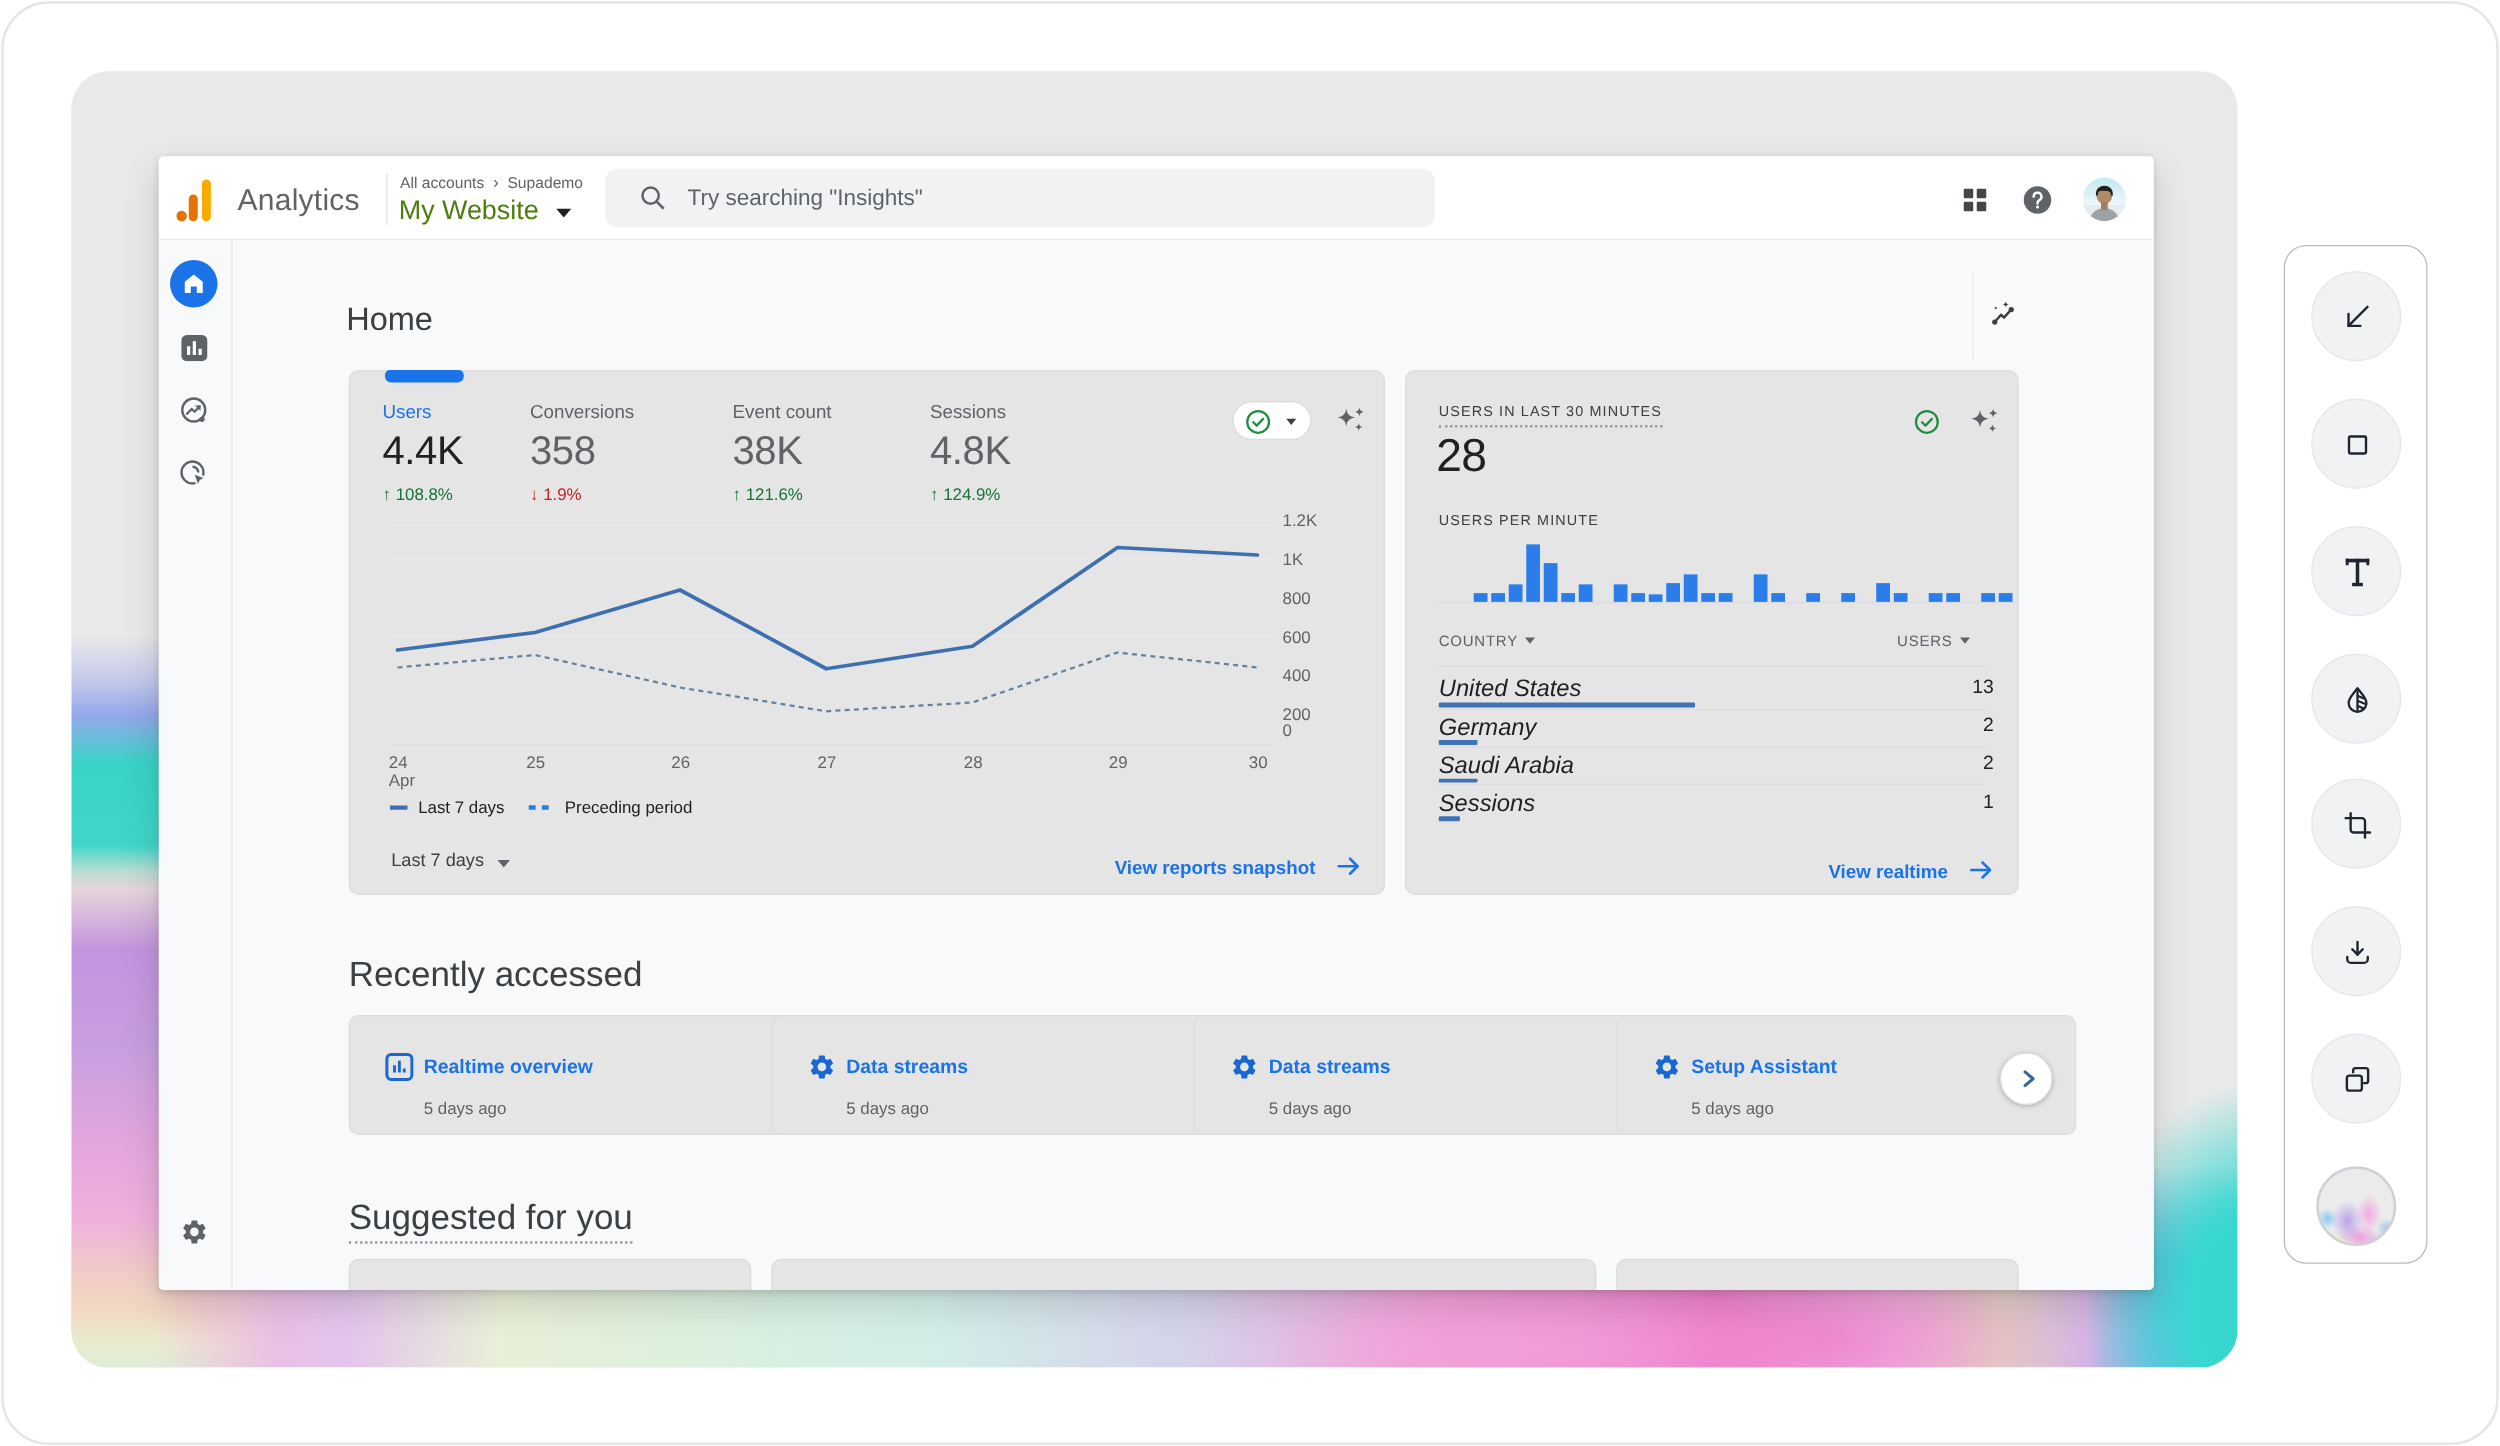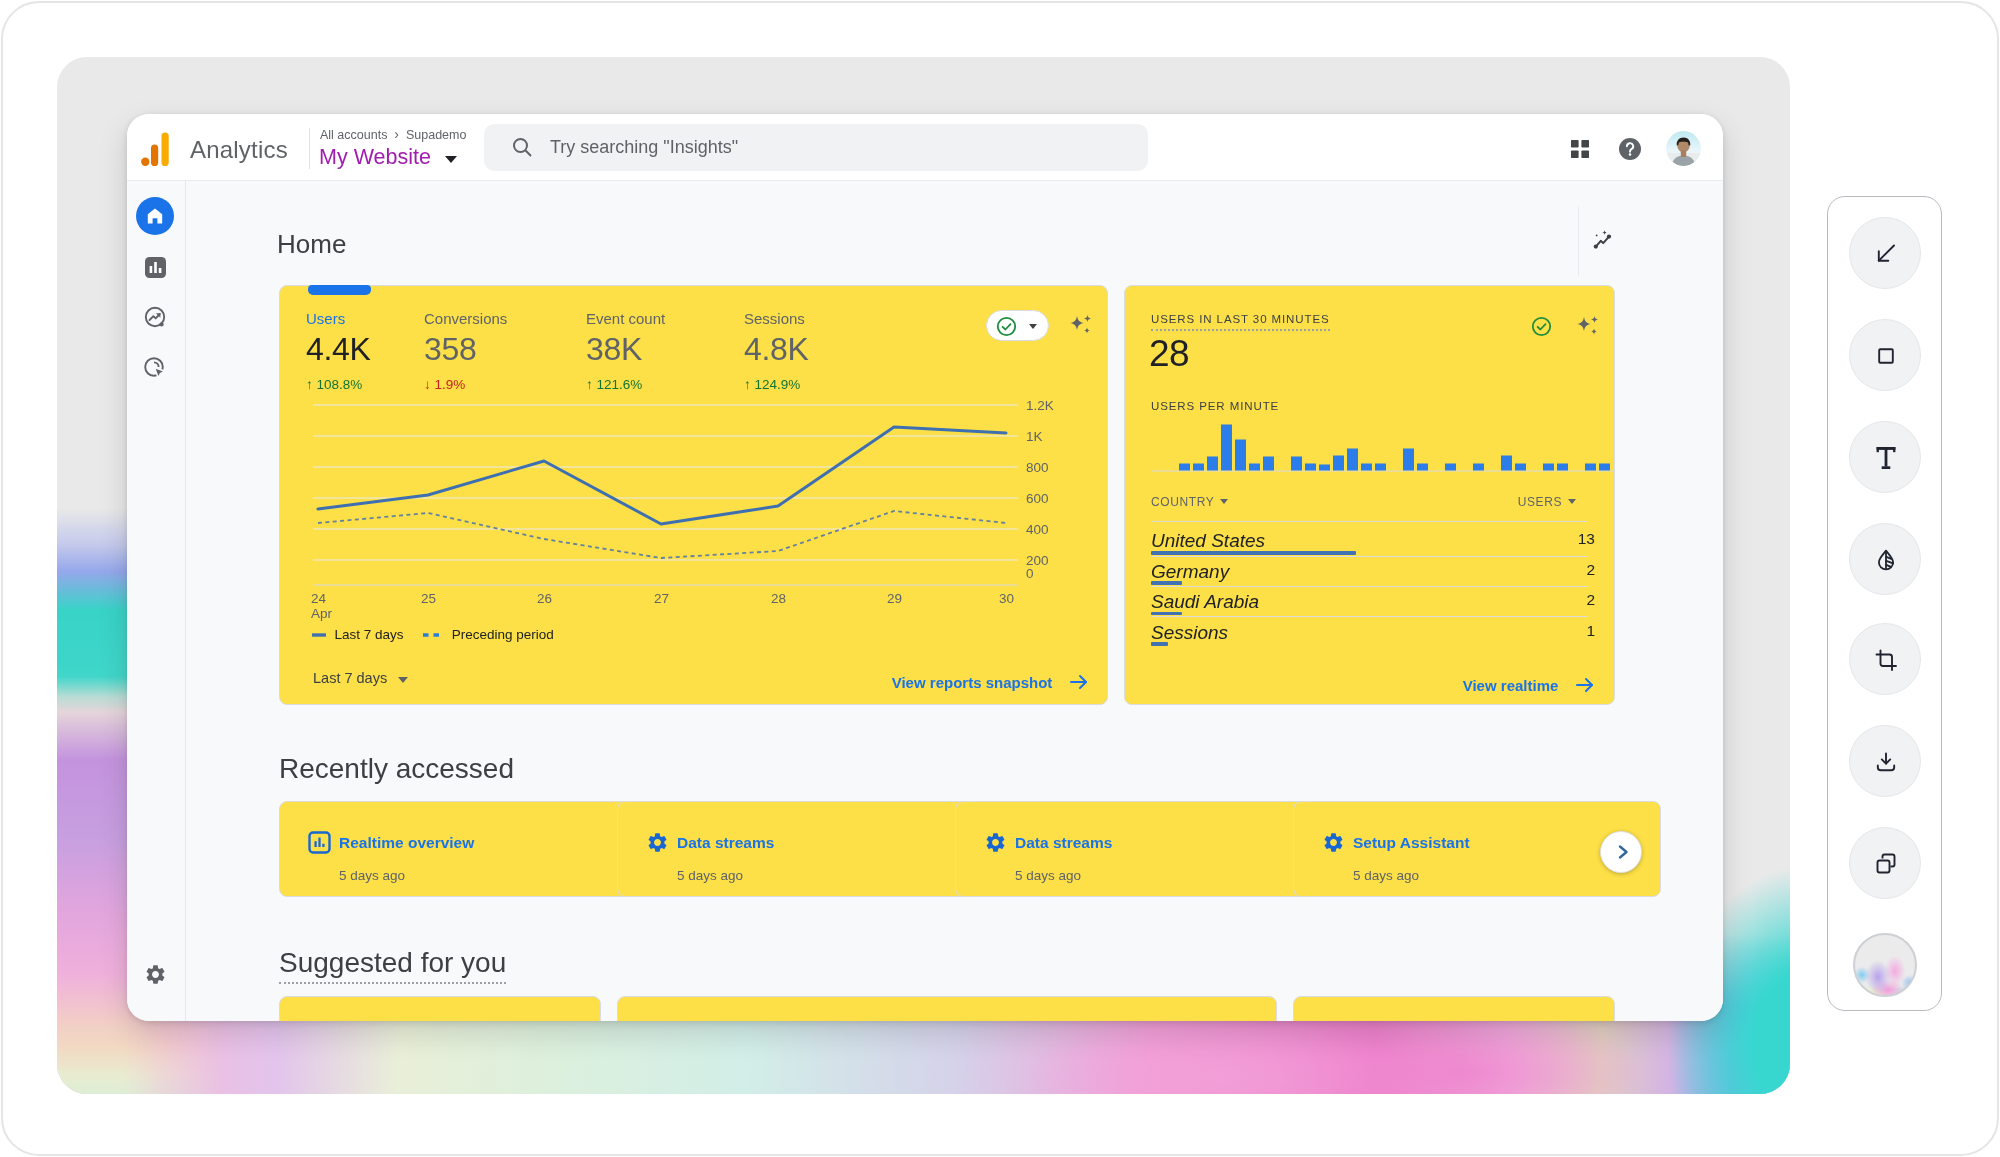--- a/index.html
+++ b/index.html
@@ -27,32 +27,32 @@
     -webkit-mask-image:linear-gradient(to right, #000 38%, transparent 98%);
     mask-image:linear-gradient(to right, #000 38%, transparent 98%);
   }
   .holo .blobs { position:absolute; inset:0; background:
     radial-gradient(ellipse 270px 85px at 1160px 1020px, rgba(242,160,216,0.8), rgba(242,160,216,0) 72%),
     radial-gradient(ellipse 260px 90px at 1400px 1015px, rgba(238,130,205,0.8), rgba(238,130,205,0) 72%),
     radial-gradient(ellipse 200px 240px at 1758px 985px, rgba(55,215,208,1) 30%, rgba(55,215,208,0) 74%);
   }
 
   
-  .ga { position:absolute; left:70px; top:57px; width:1596px; height:907px; border-radius:22px; background:#f8f9fa; box-shadow:0 2px 6px rgba(0,0,0,0.12), 0 12px 30px rgba(0,0,0,0.14); overflow:hidden; }
+  .ga { position:absolute; left:70px; top:68px; width:1596px; height:907px; border-radius:4px; background:#f8f9fa; box-shadow:0 2px 6px rgba(0,0,0,0.12), 0 12px 30px rgba(0,0,0,0.14); overflow:hidden; }
   .topbar { position:absolute; left:0; top:0; width:100%; height:67px; background:#fff; border-bottom:1px solid #e9ebee; }
   .sidebar { position:absolute; left:0; top:67px; bottom:0; width:59px; background:#f8f9fa; border-right:1px solid #e5e7ea; }
   .content { position:absolute; left:60px; top:67px; right:0; bottom:0; background:#f8f9fa; }
-  .card { position:absolute; background:#fde047; border:1px solid #dadce0; border-radius:8px; }
+  .card { position:absolute; background:#e5e5e5; border:1px solid #dadce0; border-radius:8px; }
 
   
   .ga-logo { position:absolute; left:14px; top:17px; }
   .an-text { position:absolute; left:63px; top:22px; font-size:24px; color:#5f6368; letter-spacing:0.2px; }
   .tb-divider { position:absolute; left:182px; top:14px; width:1px; height:41px; background:#e3e3e3; }
   .crumb { position:absolute; left:193px; top:12px; font-size:12.5px; color:#5f6368; }
-  .prop { position:absolute; left:192px; top:31px; font-size:21.5px; color:#a21caf; }
+  .prop { position:absolute; left:192px; top:31px; font-size:21.5px; color:#4d7c0f; }
   .prop-arrow { position:absolute; left:318px; top:42px; width:0; height:0; border-left:6.5px solid transparent; border-right:6.5px solid transparent; border-top:7.5px solid #202124; }
   .search { position:absolute; left:357px; top:10px; width:664px; height:47px; background:#f0f2f4; border-radius:10px; }
   .search .mag { position:absolute; left:26px; top:11px; }
   .search .ph { position:absolute; left:66px; top:13px; font-size:18px; color:#5f6368; }
   .grid-ic { position:absolute; left:1443px; top:25px; }
   .help-ic { position:absolute; left:1492px; top:24px; width:22px; height:22px; border-radius:50%; background:#5f6368; }
   .avatar { position:absolute; left:1539px; top:17px; width:35px; height:35px; border-radius:50%; overflow:hidden; }
 
   
   .sb-home { position:absolute; left:9px; top:16px; width:38px; height:38px; border-radius:50%; background:#1a73e8; }

